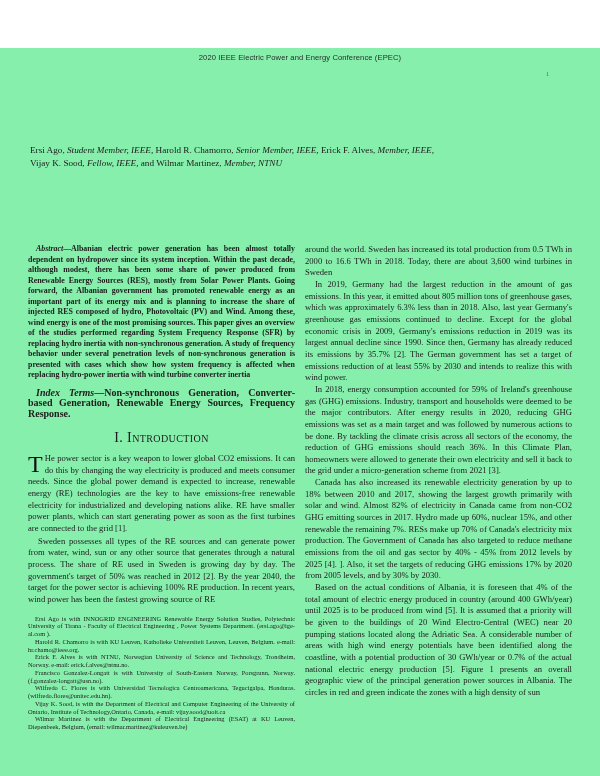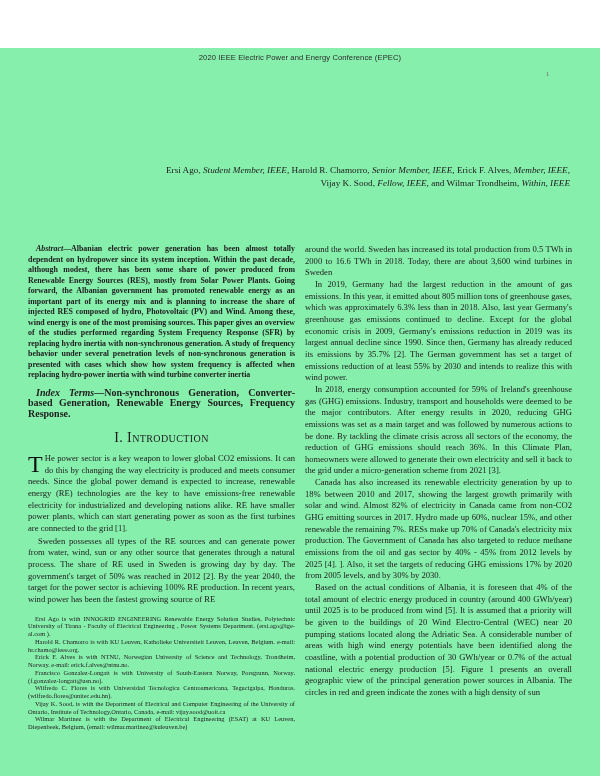--- a/index.html
+++ b/index.html
@@ -26,22 +26,22 @@
   .title-block {
     position: absolute; top: 49px; left: 40px; width: 520px;
     text-align: center;
   }
   .title-line {
     font-size: 21px; line-height: 30px; color: #111;
     font-weight: 400;
   }
 
   .authors-block {
-    position: absolute; top: 116px; left: 30px; width: 540px;
-    text-align: right;
+    position: absolute; top: 96px; left: 30px; width: 540px;
+    text-align: left;
     font-size: 9.2px; line-height: 13.4px; color: #1c1c1c;
   }
   .authors-block .it { font-style: italic; }
 
   .columns {
     position: absolute; top: 196px; left: 28px; width: 544px;
     display: flex; gap: 10px;
   }
   .col { width: 267px; }
 
@@ -96,21 +96,21 @@
 <body>
 
 <div class="page">
 
   <div class="conf-header">2020 IEEE Electric Power and Energy Conference (EPEC)</div>
   <div class="page-num">1</div>
 
 
   <div class="authors-block">
     <div><span class="rm">Ersi Ago, </span><span class="it">Student Member, IEEE,</span><span class="rm"> Harold R. Chamorro, </span><span class="it">Senior Member, IEEE,</span><span class="rm"> Erick F. Alves, </span><span class="it">Member, IEEE,</span></div>
-    <div><span class="rm">Vijay K. Sood, </span><span class="it">Fellow, IEEE,</span><span class="rm"> and Wilmar Trondheim, </span><span class="it">Within, IEEE</span></div>
+    <div><span class="rm">Vijay K. Sood, </span><span class="it">Fellow, IEEE,</span><span class="rm"> and Wilmar Martinez, </span><span class="it">Member, NTNU</span></div>
   </div>
 
   <div class="columns">
 
     <div class="col lcol">
       <p class="abstract"><span class="abstract-label">Abstract</span><span>—Albanian electric power generation has been almost totally dependent on hydropower since its system inception. Within the past decade, although modest, there has been some share of power produced from Renewable Energy Sources (RES), mostly from Solar Power Plants. Going forward, the Albanian government has promoted renewable energy as an important part of its energy mix and is planning to increase the share of injected RES composed of hydro, Photovoltaic (PV) and Wind. Among these, wind energy is one of the most promising sources. This paper gives an overview of the studies performed regarding System Frequency Response (SFR) by replacing hydro inertia with non-synchronous generation. A study of frequency behavior under several penetration levels of non-synchronous generation is presented with cases which show how system frequency is affected when replacing hydro-power inertia with wind turbine converter inertia</span></p>
 
       <p class="index-terms"><span class="index-label">Index Terms</span><span>—Non-synchronous Generation, Converter-based Generation, Renewable Energy Sources, Frequency Response.</span></p>
 
       <div class="section-heading">I. Introduction</div>

